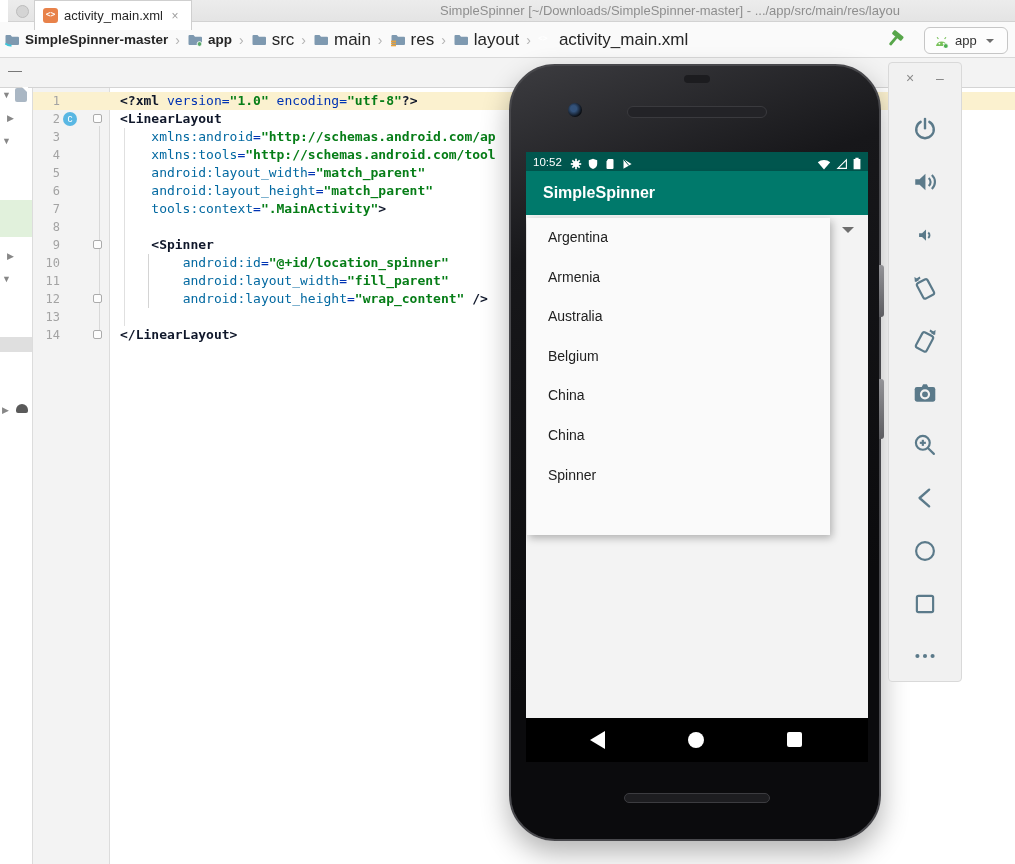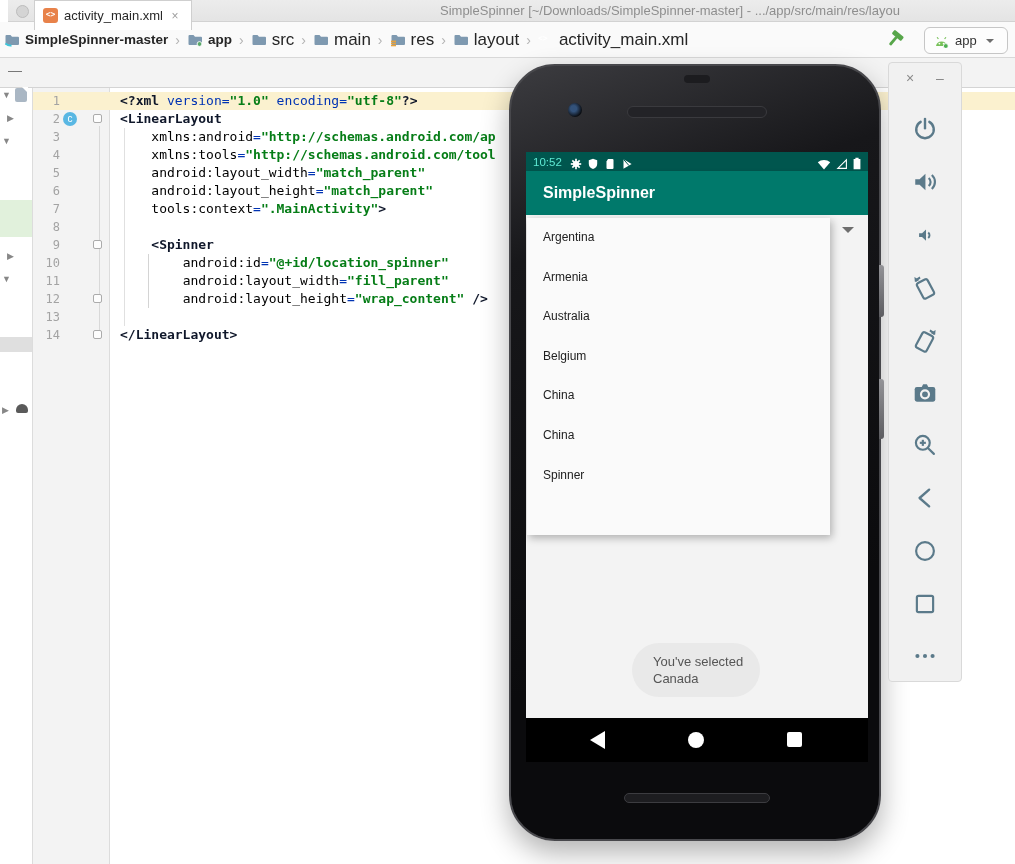--- a/index.html
+++ b/index.html
@@ -63,21 +63,21 @@
   .gutter-bg { position:absolute; left:33px; top:88px; width:77px; height:776px; background:#f3f3f3;
                border-right:1px solid #dcdcdc; }
   .hl-band { position:absolute; left:33px; top:92px; width:982px; height:18px; background:#fbf1cf; }
   .code-area { position:absolute; left:33px; top:92px; width:982px; }
   .crow { position:relative; height:18px; }
   .crow .num { position:absolute; left:0; width:27px; text-align:right; color:#a3a3a3;
                font:12px/18px "DejaVu Sans Mono", monospace; }
   .crow .code { position:absolute; left:87px; white-space:pre;
                 font:13px/18px "DejaVu Sans Mono", monospace; color:#000; }
   .tok-tag { color:#0f172a; font-weight:bold; }
-  .tok-attr { color:#000000; }
+  .tok-attr { color:#0369a1; }
   .tok-str { color:#067d17; font-weight:bold; }
   .tok-kw  { color:#0033b3; }
   .badge-c { position:absolute; left:30px; top:2px; width:14px; height:14px; border-radius:50%;
              background:#59b7e3; color:#fff; font:10px/14px "Liberation Sans",sans-serif; text-align:center; }
   .fold { position:absolute; left:60px; top:4px; width:9px; height:9px; background:#fdfdfd;
           border:1px solid #ababab; border-radius:2px; }
   .guide { position:absolute; width:1px; background:#e0e0e0; }
 
   
   .emupanel { position:absolute; left:888px; top:62px; width:74px; height:620px; background:#f1f1f1;
@@ -97,33 +97,33 @@
   .cam-dot { position:absolute; left:57px; top:37px; width:14px; height:14px; border-radius:50%;
              background:radial-gradient(circle at 40% 40%, #33527a 25%, #0b0e13 70%); }
   .ear-slot { position:absolute; left:116px; top:40px; width:140px; height:12px; border-radius:6px;
               background:#232327; border:1px solid #3a3a3e; }
   .mic-notch { position:absolute; left:173px; top:9px; width:26px; height:8px; border-radius:4px; background:#1c1c1f; }
   .btm-slot { position:absolute; left:113px; top:727px; width:146px; height:10px; border-radius:5px;
               background:#1d1d20; border:1px solid #3c3c40; }
 
   .screen { position:absolute; left:15px; top:86px; width:342px; height:610px; background:#f6f6f6; overflow:hidden; }
   .statusbar { position:absolute; left:0; top:0; width:342px; height:19px; display:flex; align-items:center;
-               padding:0 7px; color:#5eead4; }
+               padding:0 7px; color:#ffffff; }
   .sb-time { font-size:11.5px; margin-right:8px; }
   .sb-ic { width:12px; height:12px; margin-right:5px; }
   .sb-right { margin-left:auto; display:flex; align-items:center; }
   .appbar { position:absolute; left:0; top:19px; width:342px; height:44px;
             box-shadow:0 2px 4px rgba(0,0,0,0.25); }
   .appbar .ttl { position:absolute; left:17px; top:0; line-height:44px; color:#fff; font-size:16px; font-weight:bold; }
   .content { position:absolute; left:0; top:63px; width:342px; height:503px; background:#f3f3f3; }
   .spin-arrow { position:absolute; right:14px; top:12px; width:0; height:0;
                 border-left:6px solid transparent; border-right:6px solid transparent; border-top:6px solid #6e6e6e; }
   .dropdown { position:absolute; left:1px; top:3px; width:303px; height:317px; background:#fafafa;
               box-shadow:2px 3px 8px rgba(0,0,0,0.28); }
-  .drow { height:39.6px; line-height:39.6px; padding-left:16px; font-size:12px; color:#212121; }
+  .drow { height:39.6px; line-height:39.6px; padding-left:21px; font-size:14px; color:#212121; }
   .toast { position:absolute; left:106px; top:428px; width:128px; height:54px; border-radius:27px;
            background:#e9e9e9; display:flex; align-items:center; padding-left:21px; }
   .toast .txt { font-size:13px; line-height:17px; color:#555; width:92px; }
   .navbar { position:absolute; left:0; top:566px; width:342px; height:44px; background:#000; }
   .nav-back { position:absolute; left:64px; top:13px; width:0; height:0;
               border-top:9px solid transparent; border-bottom:9px solid transparent; border-right:15px solid #fff; }
   .nav-home { position:absolute; left:162px; top:14px; width:16px; height:16px; border-radius:50%; background:#fff; }
   .nav-sq { position:absolute; left:261px; top:14px; width:15px; height:15px; border-radius:2px; background:#fff; }
 </style>
 </head>
@@ -372,23 +372,20 @@
         <div class="spin-arrow"></div>
         <div class="dropdown" id="dropdown">
             <div class="drow">Argentina</div>
             <div class="drow">Armenia</div>
             <div class="drow">Australia</div>
             <div class="drow">Belgium</div>
             <div class="drow">China</div>
             <div class="drow">China</div>
             <div class="drow">Spinner</div>
           </div>
-        <div class="toast">
-          <span class="txt">You've selected Canada</span>
-        </div>
       </div>
       <div class="navbar">
         <div class="nav-back"></div>
         <div class="nav-home"></div>
         <div class="nav-sq"></div>
       </div>
     </div>
   </div>
 
   <div class="emupanel">

